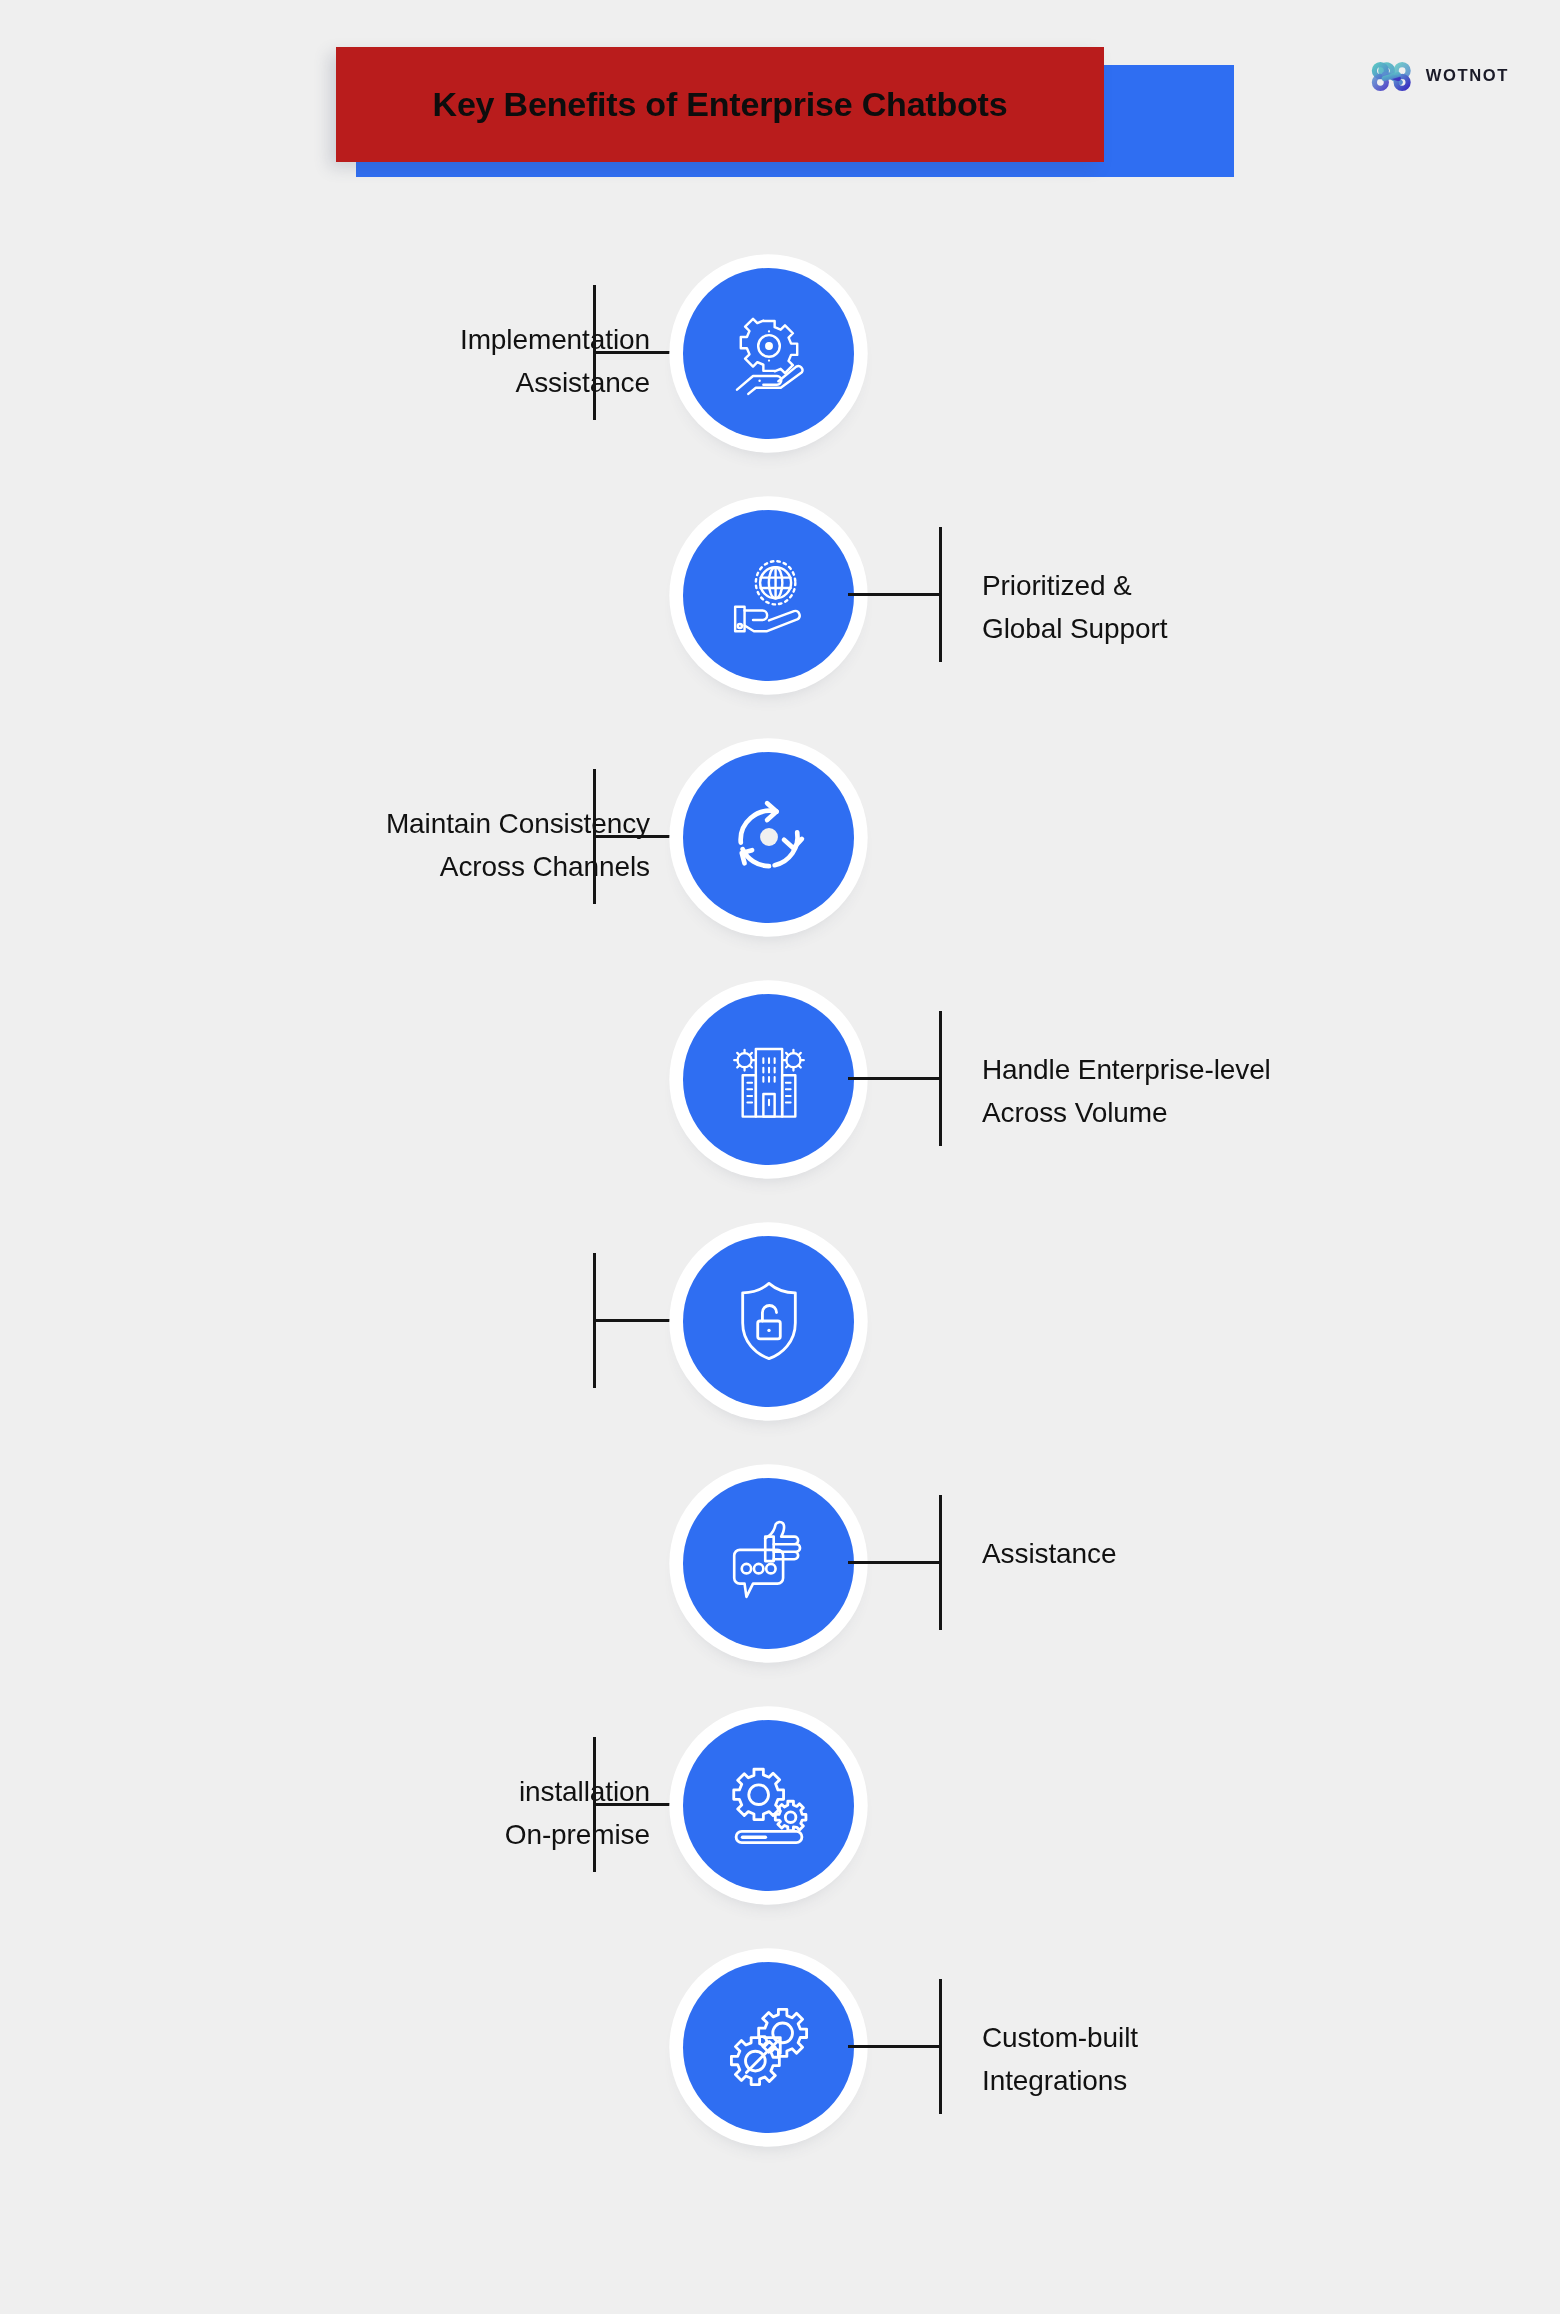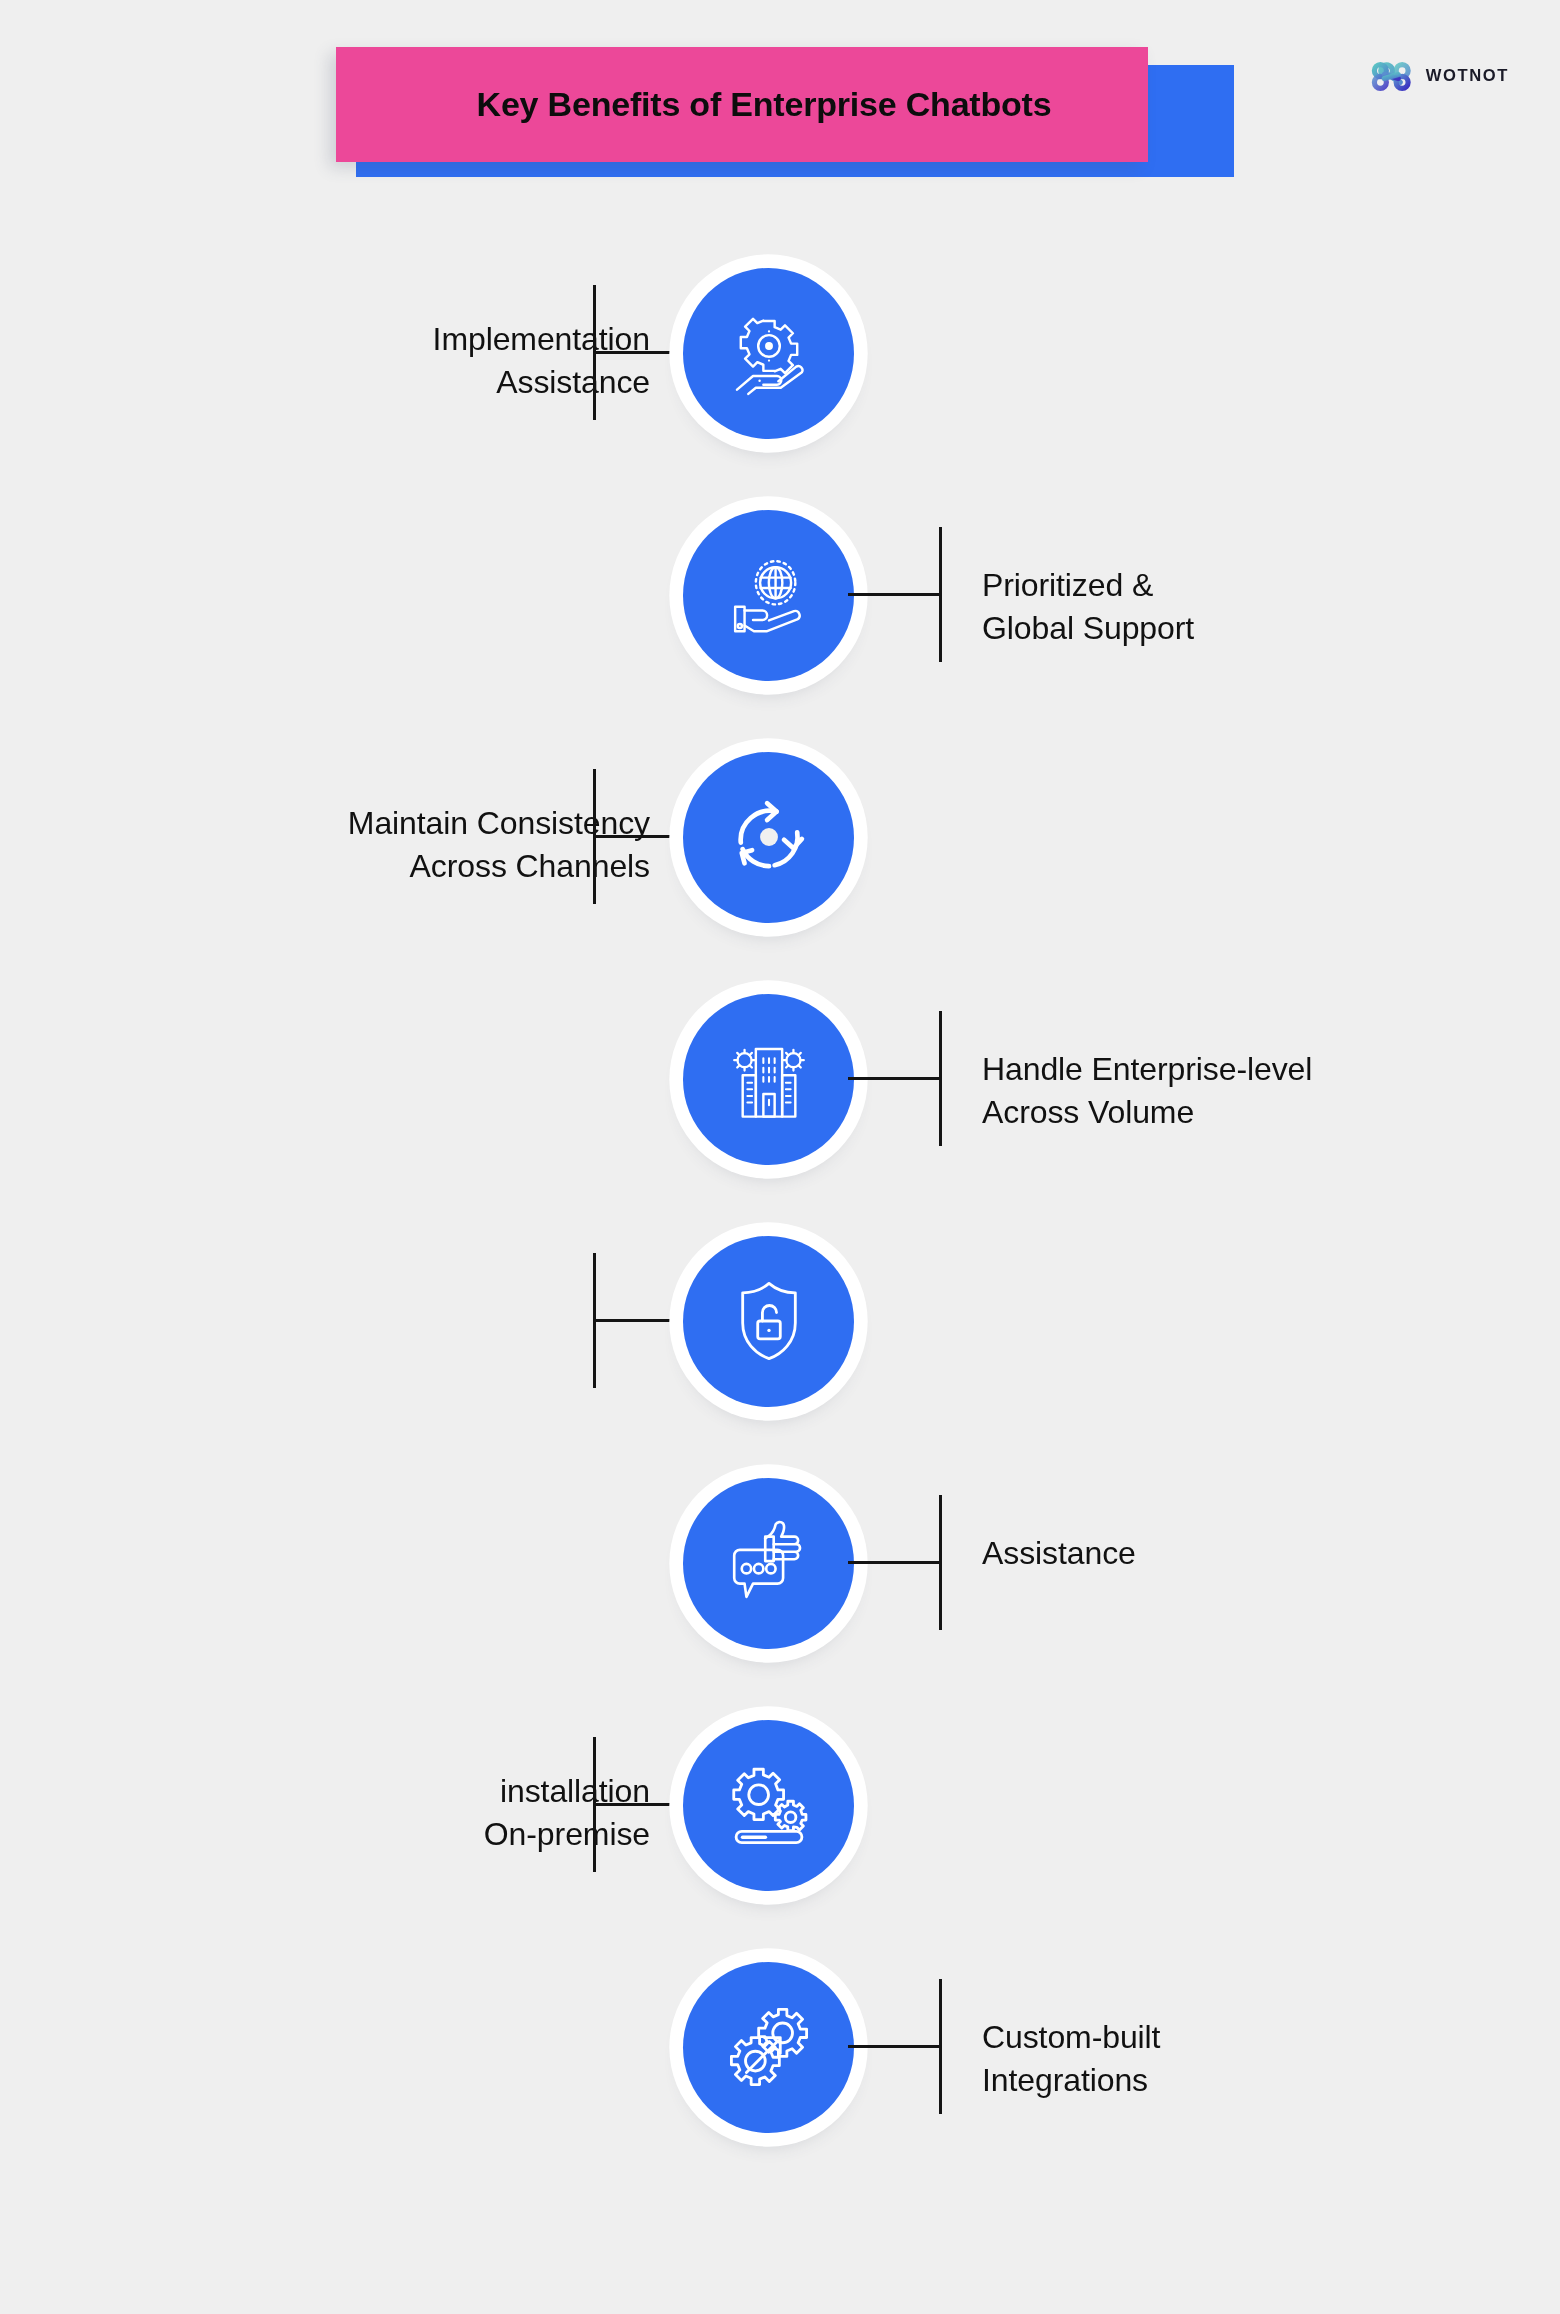--- a/index.html
+++ b/index.html
@@ -49,26 +49,25 @@
     width: 878px;
     height: 112px;
     background: #2f6ef2;
   }
   .title-card {
     position: absolute;
     left: 0;
     top: 0;
     width: 768px;
     height: 115px;
-    background: #ec4899;
+    background: #b91c1c;
     box-shadow: -6.8px 5.9px 15.6px rgba(70, 80, 110, 0.20);
     display: flex;
     align-items: center;
     justify-content: center;
-    padding-left: 44px;
   }
   .title-text {
     font-size: 34px;
     font-weight: bold;
     color: #0d0d0d;
     letter-spacing: -0.2px;
     text-align: center;
   }
 
   
@@ -131,21 +130,21 @@
   .row.right .conn-h { left: 848px; width: 94px; }
   .row.right .label {
     position: absolute;
     left: 982px;
     top: 76px;
     width: 458px;
     text-align: left;
   }
 
   .label {
-    font-size: 32px;
+    font-size: 28px;
     line-height: 43px;
     color: #111111;
     letter-spacing: -0.1px;
   }
 </style>
 </head>
 <body>
 
 <div class="brand">
   <svg class="brand-mark" viewBox="0 0 44 30">

